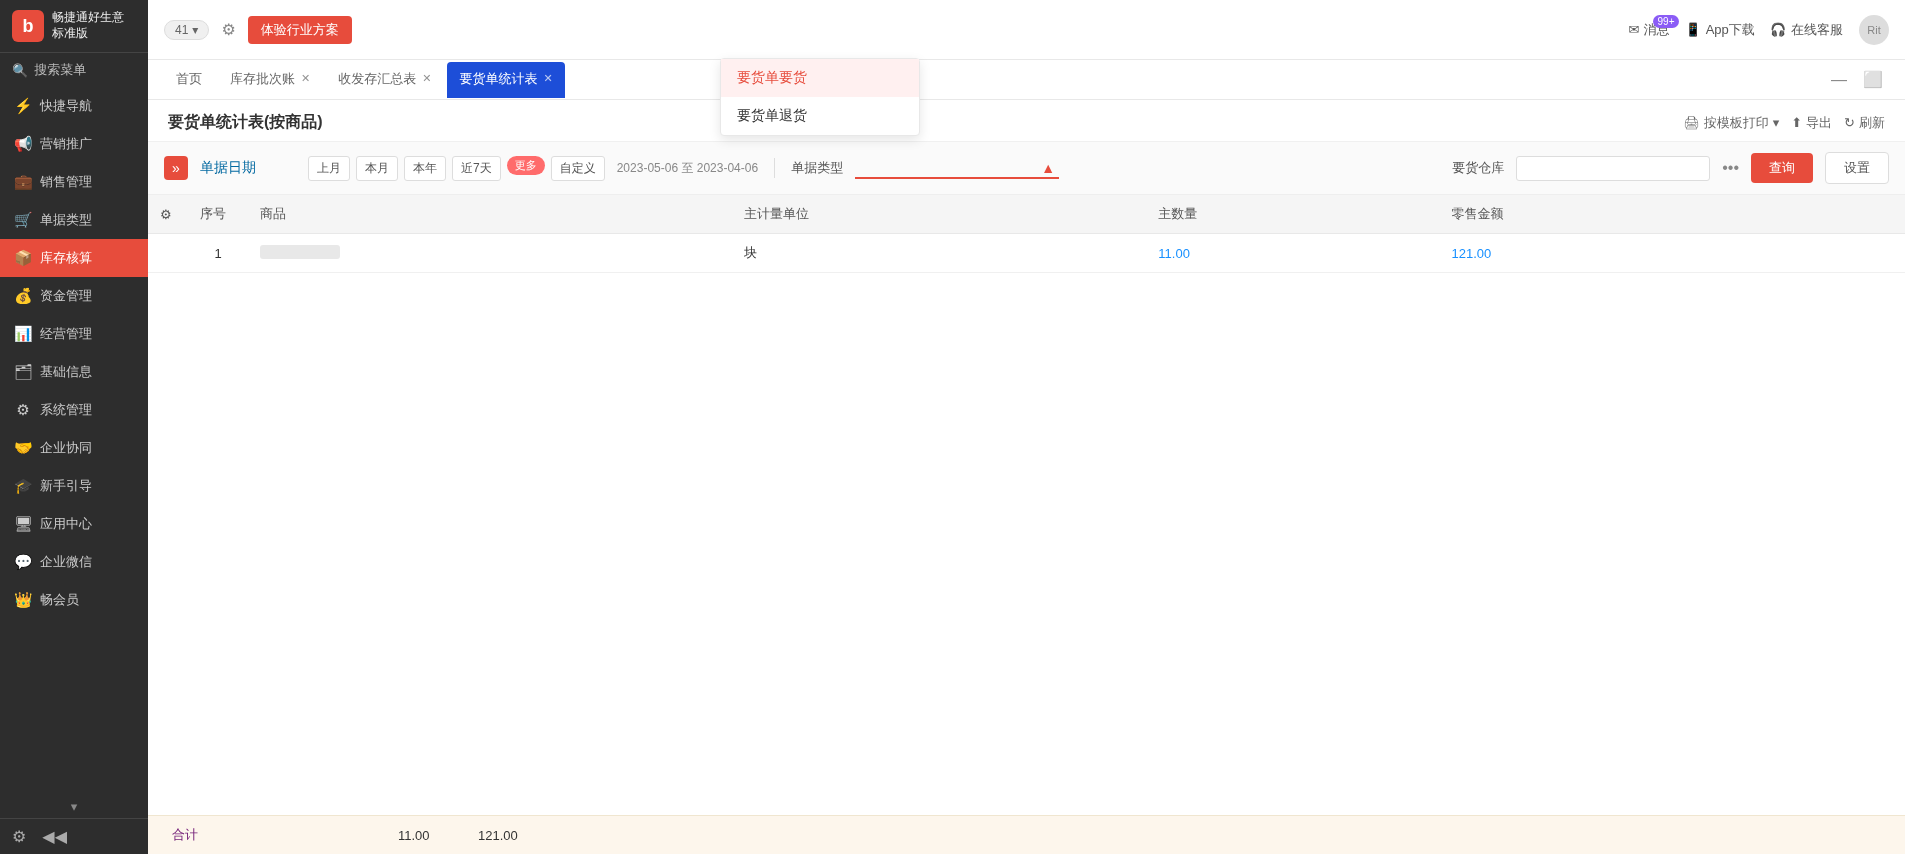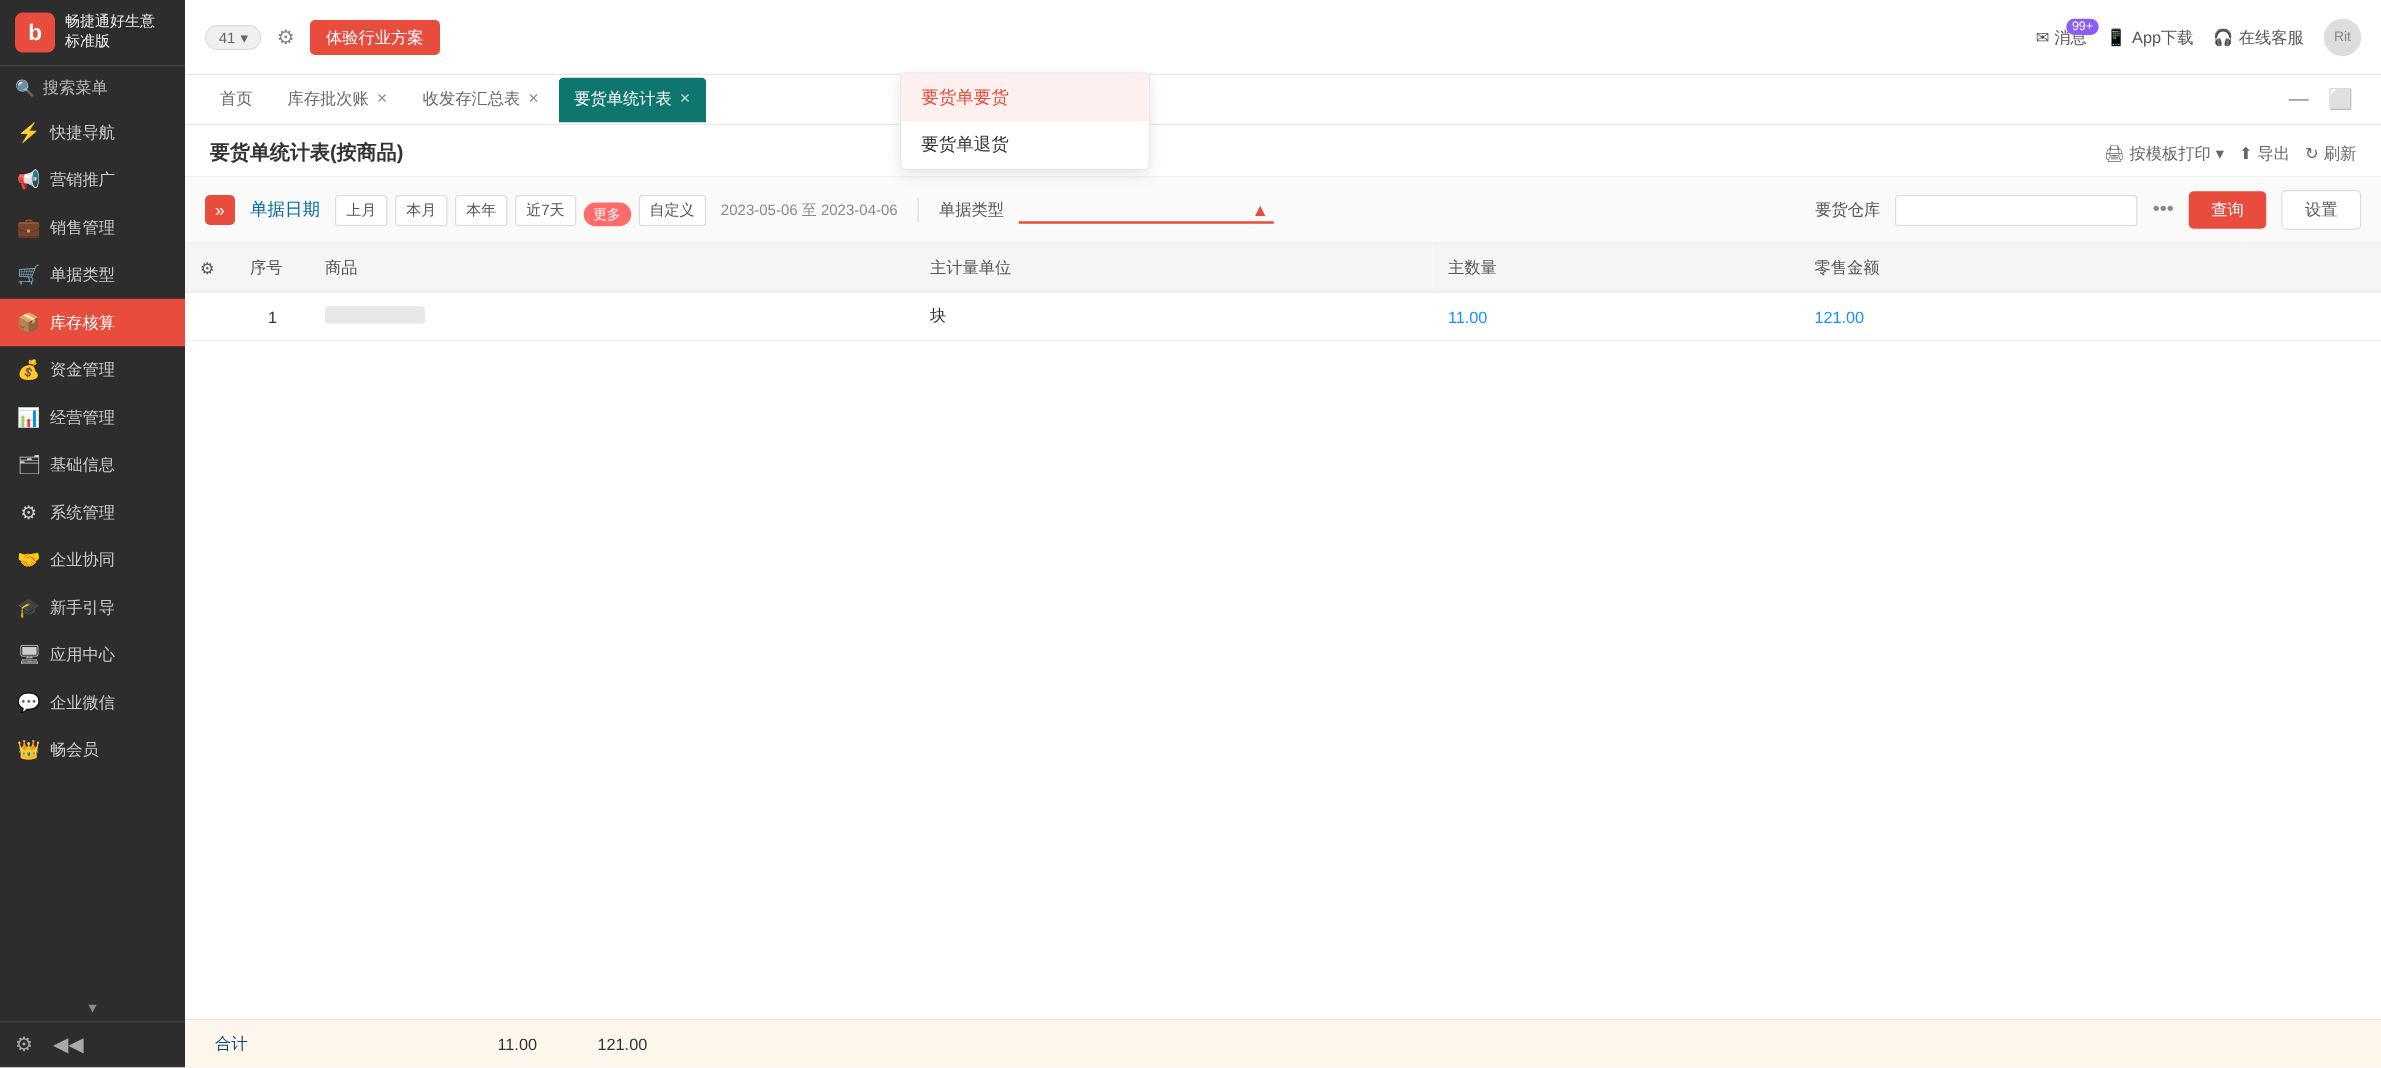--- a/index.html
+++ b/index.html
@@ -174,21 +174,21 @@
       padding: 8px 12px;
       font-size: 13px;
       color: #666;
       cursor: pointer;
       border-bottom: 2px solid transparent;
       gap: 6px;
       white-space: nowrap;
     }
     .tab.active {
       color: white;
-      background: #0f766e;
+      background: #1d4ed8;
       border-radius: 4px 4px 0 0;
     }
     .tab .close-icon { font-size: 11px; color: inherit; opacity: 0.7; }
     .tab-spacer { flex: 1; }
     .tab-window-btn { color: #888; font-size: 16px; cursor: pointer; padding: 4px 6px; }
 
     
     .page-content {
       flex: 1;
       background: white;
@@ -246,22 +246,23 @@
       border-radius: 4px;
       cursor: pointer;
       display: flex;
       align-items: center;
       justify-content: center;
       font-size: 14px;
     }
     .filter-label { color: #0369a1; font-size: 14px; }
     .filter-date-btns {
       display: flex;
-      align-items: flex-end;
+      align-items: flex-start;
       gap: 6px;
+      margin-left: 40px;
     }
     .filter-date-btn {
       padding: 3px 8px;
       border: 1px solid #ddd;
       border-radius: 3px;
       background: white;
       color: #555;
       font-size: 12px;
       cursor: pointer;
     }
@@ -394,21 +395,21 @@
 
     
     .table-footer {
       background: #fdf6ec;
       border-top: 1px solid #f0e6d0;
       display: flex;
       align-items: center;
       padding: 10px 12px;
       font-size: 13px;
     }
-    .footer-label { color: #0c4a6e; padding: 0 200px 0 12px; }
+    .footer-label { color: #701a75; padding: 0 200px 0 12px; }
     .footer-val { color: #333; font-weight: normal; min-width: 80px; }
 
     
     .placeholder-rect {
       display: inline-block;
       background: #e8e8e8;
       border-radius: 3px;
       height: 14px;
     }
 

